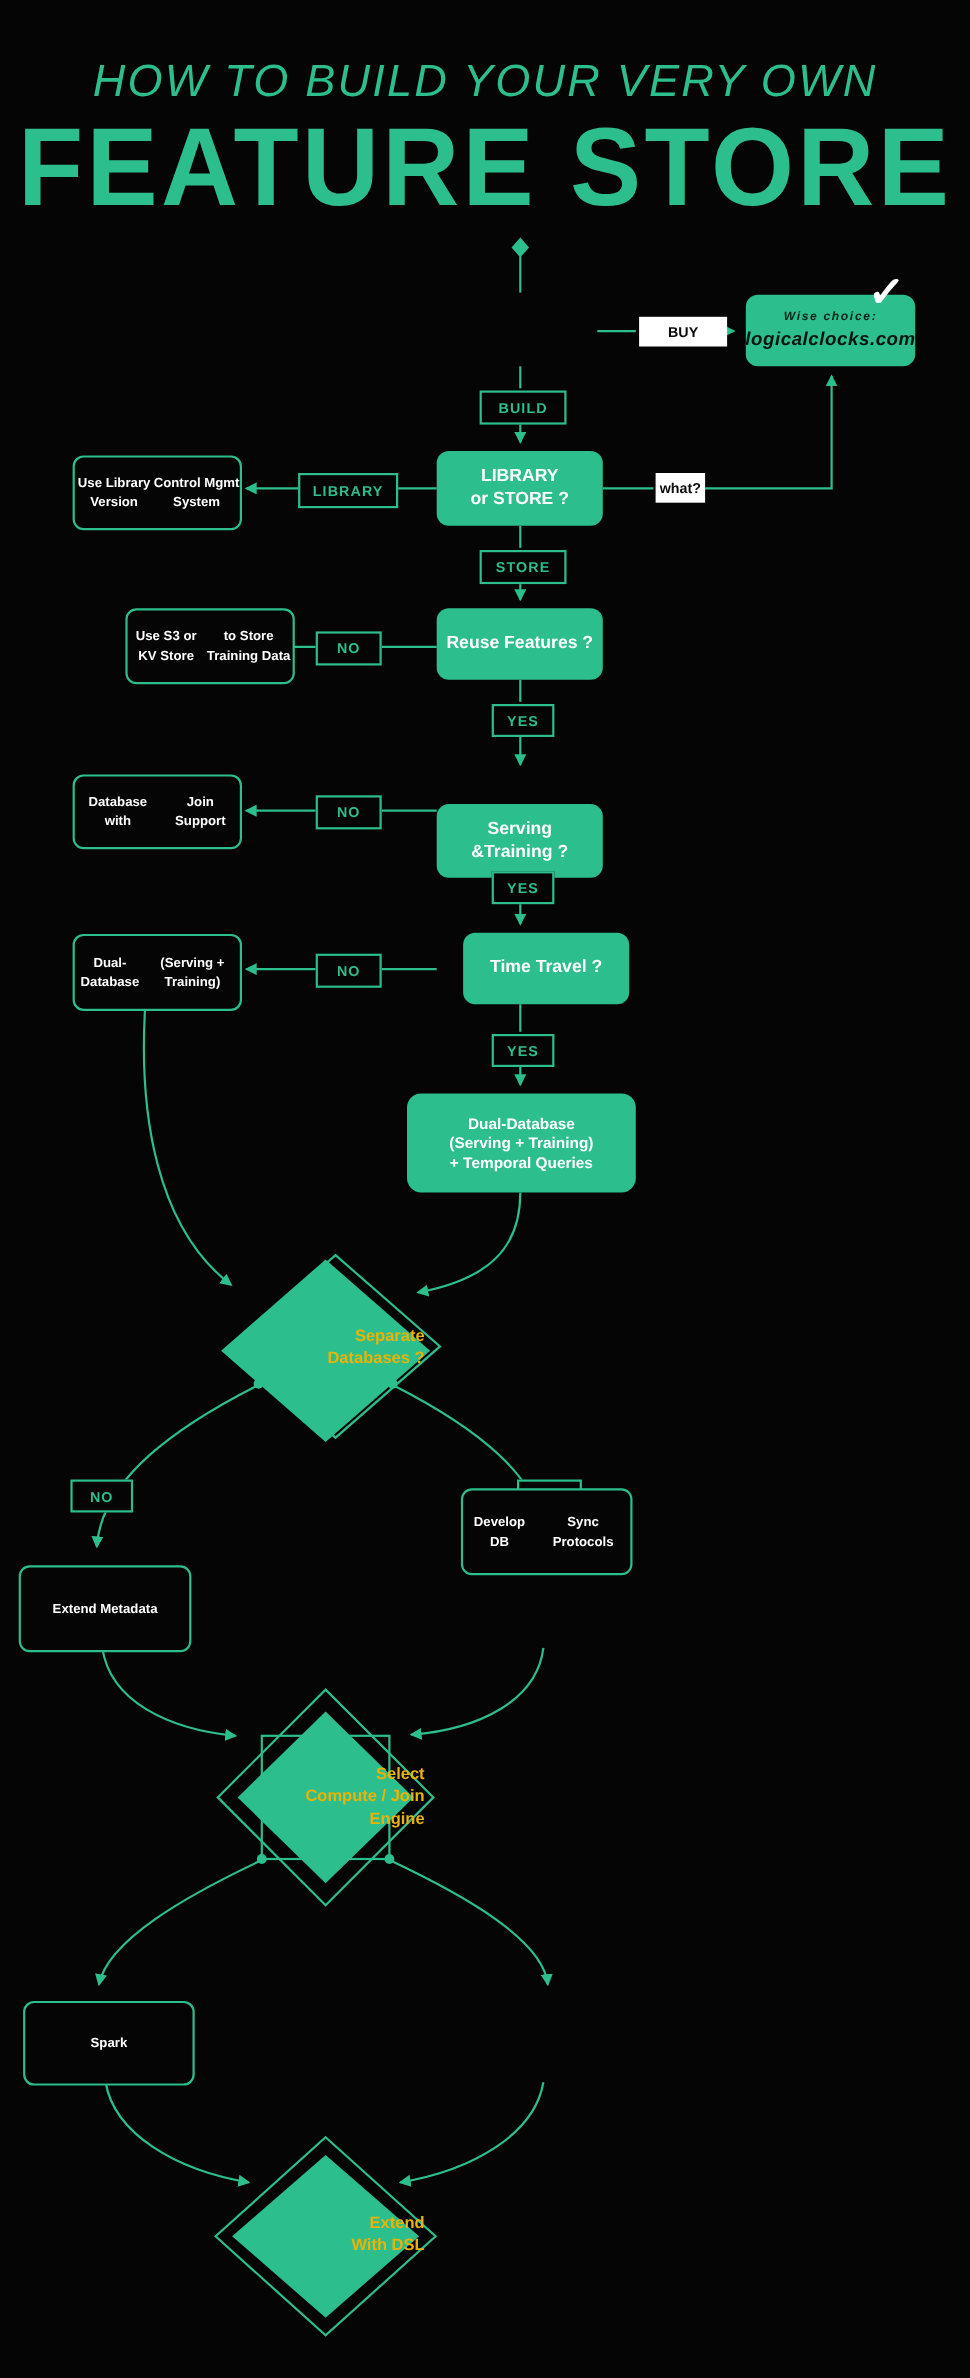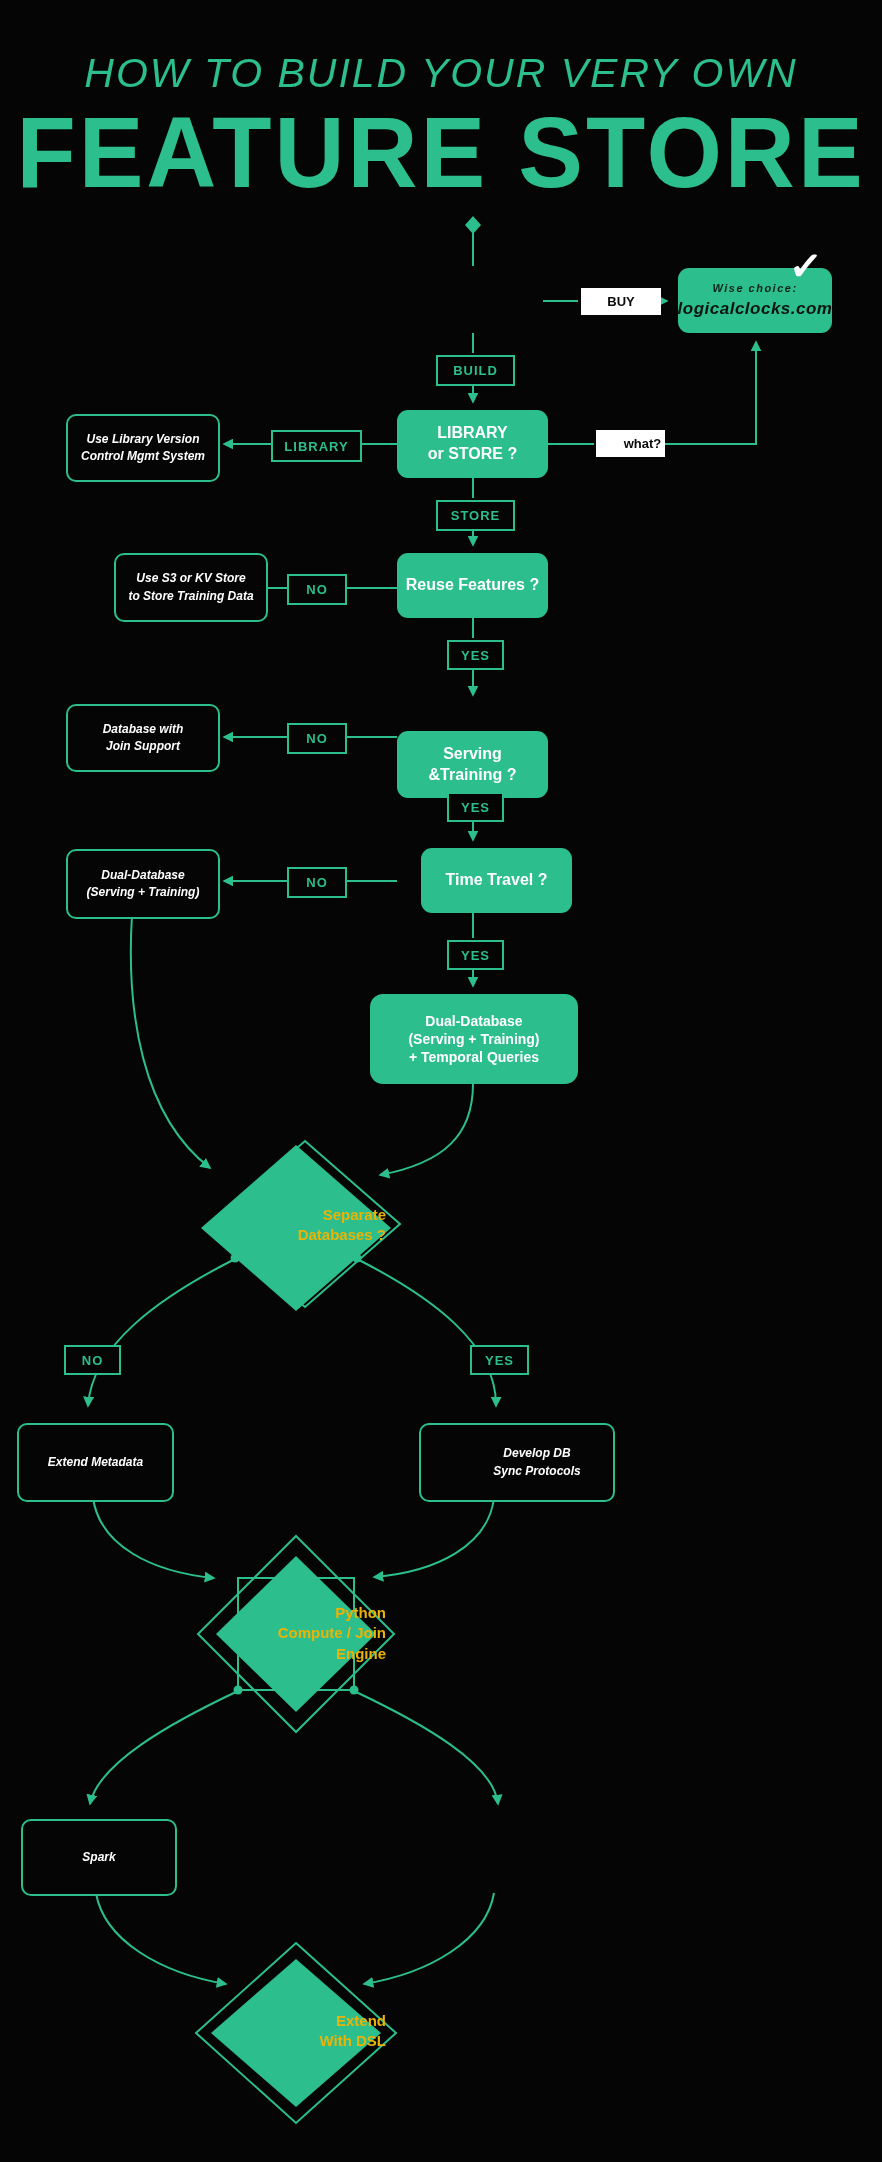--- a/index.html
+++ b/index.html
@@ -32,23 +32,22 @@
   .wise .pre{color:#0a221a;}
   .wise .site{color:#0a1511;font-style:italic;font-size:17px;letter-spacing:0.5px;}
   .check{
     color:#fff;font-size:40px;font-weight:700;line-height:1;
     transform:rotate(3deg);
   }
   
   .result-box{
     background:#050505;border:2px solid #2cbe8c;border-radius:10px;
     color:#fff;font-weight:700;font-size:12px;line-height:1.45;
-    display:flex;flex-direction:column;align-items:center;justify-content:center;
+    display:flex;flex-direction:row;align-items:center;justify-content:center;
     text-align:center;
-    font-style:italic;
   }
   
   .tag{
     background:#050505;border:2px solid #2cbe8c;color:#2cbe8c;
     font-weight:700;font-size:13px;letter-spacing:1px;
     display:flex;align-items:center;justify-content:center;text-align:left;
   }
   .tag-white{
     background:#ffffff;color:#0b0b0b;border:none;font-weight:700;font-size:13px;
     display:flex;align-items:center;justify-content:center;text-align:center;
@@ -168,21 +167,21 @@
     <span>or STORE ?</span>
   </div>
 
   <div class="abs result-box" style="left:66px;top:414px;width:150px;height:64px;">
     <span>Use Library Version</span>
     <span>Control Mgmt System</span>
   </div>
 
   <div class="abs tag" style="left:271px;top:430px;width:87px;height:28px;">LIBRARY</div>
 
-  <div class="abs tag-white" style="left:596px;top:430px;width:45px;height:27px;padding-left:24px;">what?</div>
+  <div class="abs tag-white" style="left:596px;top:430px;width:45px;height:27px;">what?</div>
 
   <div class="abs tag" style="left:436px;top:500px;width:75px;height:27px;">STORE</div>
 
   <div class="abs teal-box" style="left:397px;top:553px;width:151px;height:65px;">
     <span>Reuse Features ?</span>
   </div>
 
   <div class="abs tag" style="left:287px;top:574px;width:56px;height:27px;">NO</div>
 
   <div class="abs result-box" style="left:66px;top:553px;width:150px;height:65px;margin-left:48px;">
@@ -230,27 +229,27 @@
     <div>Databases ?</div>
   </div>
 
   <div class="abs tag" style="left:64px;top:1345px;width:53px;height:26px;">NO</div>
   <div class="abs tag" style="left:470px;top:1345px;width:55px;height:26px;">YES</div>
 
   <div class="abs result-box" style="left:17px;top:1423px;width:153px;height:75px;">
     <span>Extend Metadata</span>
   </div>
 
-  <div class="abs result-box" style="left:419px;top:1423px;width:152px;height:75px;padding-left:40px;">
+  <div class="abs result-box" style="left:419px;top:1353px;width:152px;height:75px;">
     <span>Develop DB</span>
     <span>Sync Protocols</span>
   </div>
 
   <div class="abs diamond-label" style="left:206px;top:1603px;width:180px;">
-    <div>Python</div>
+    <div>Select</div>
     <div>Compute / Join</div>
     <div>Engine</div>
   </div>
 
   <div class="abs result-box" style="left:21px;top:1819px;width:152px;height:73px;">
     <span>Spark</span>
   </div>
 
 
   <div class="abs diamond-label" style="left:206px;top:2011px;width:180px;">

